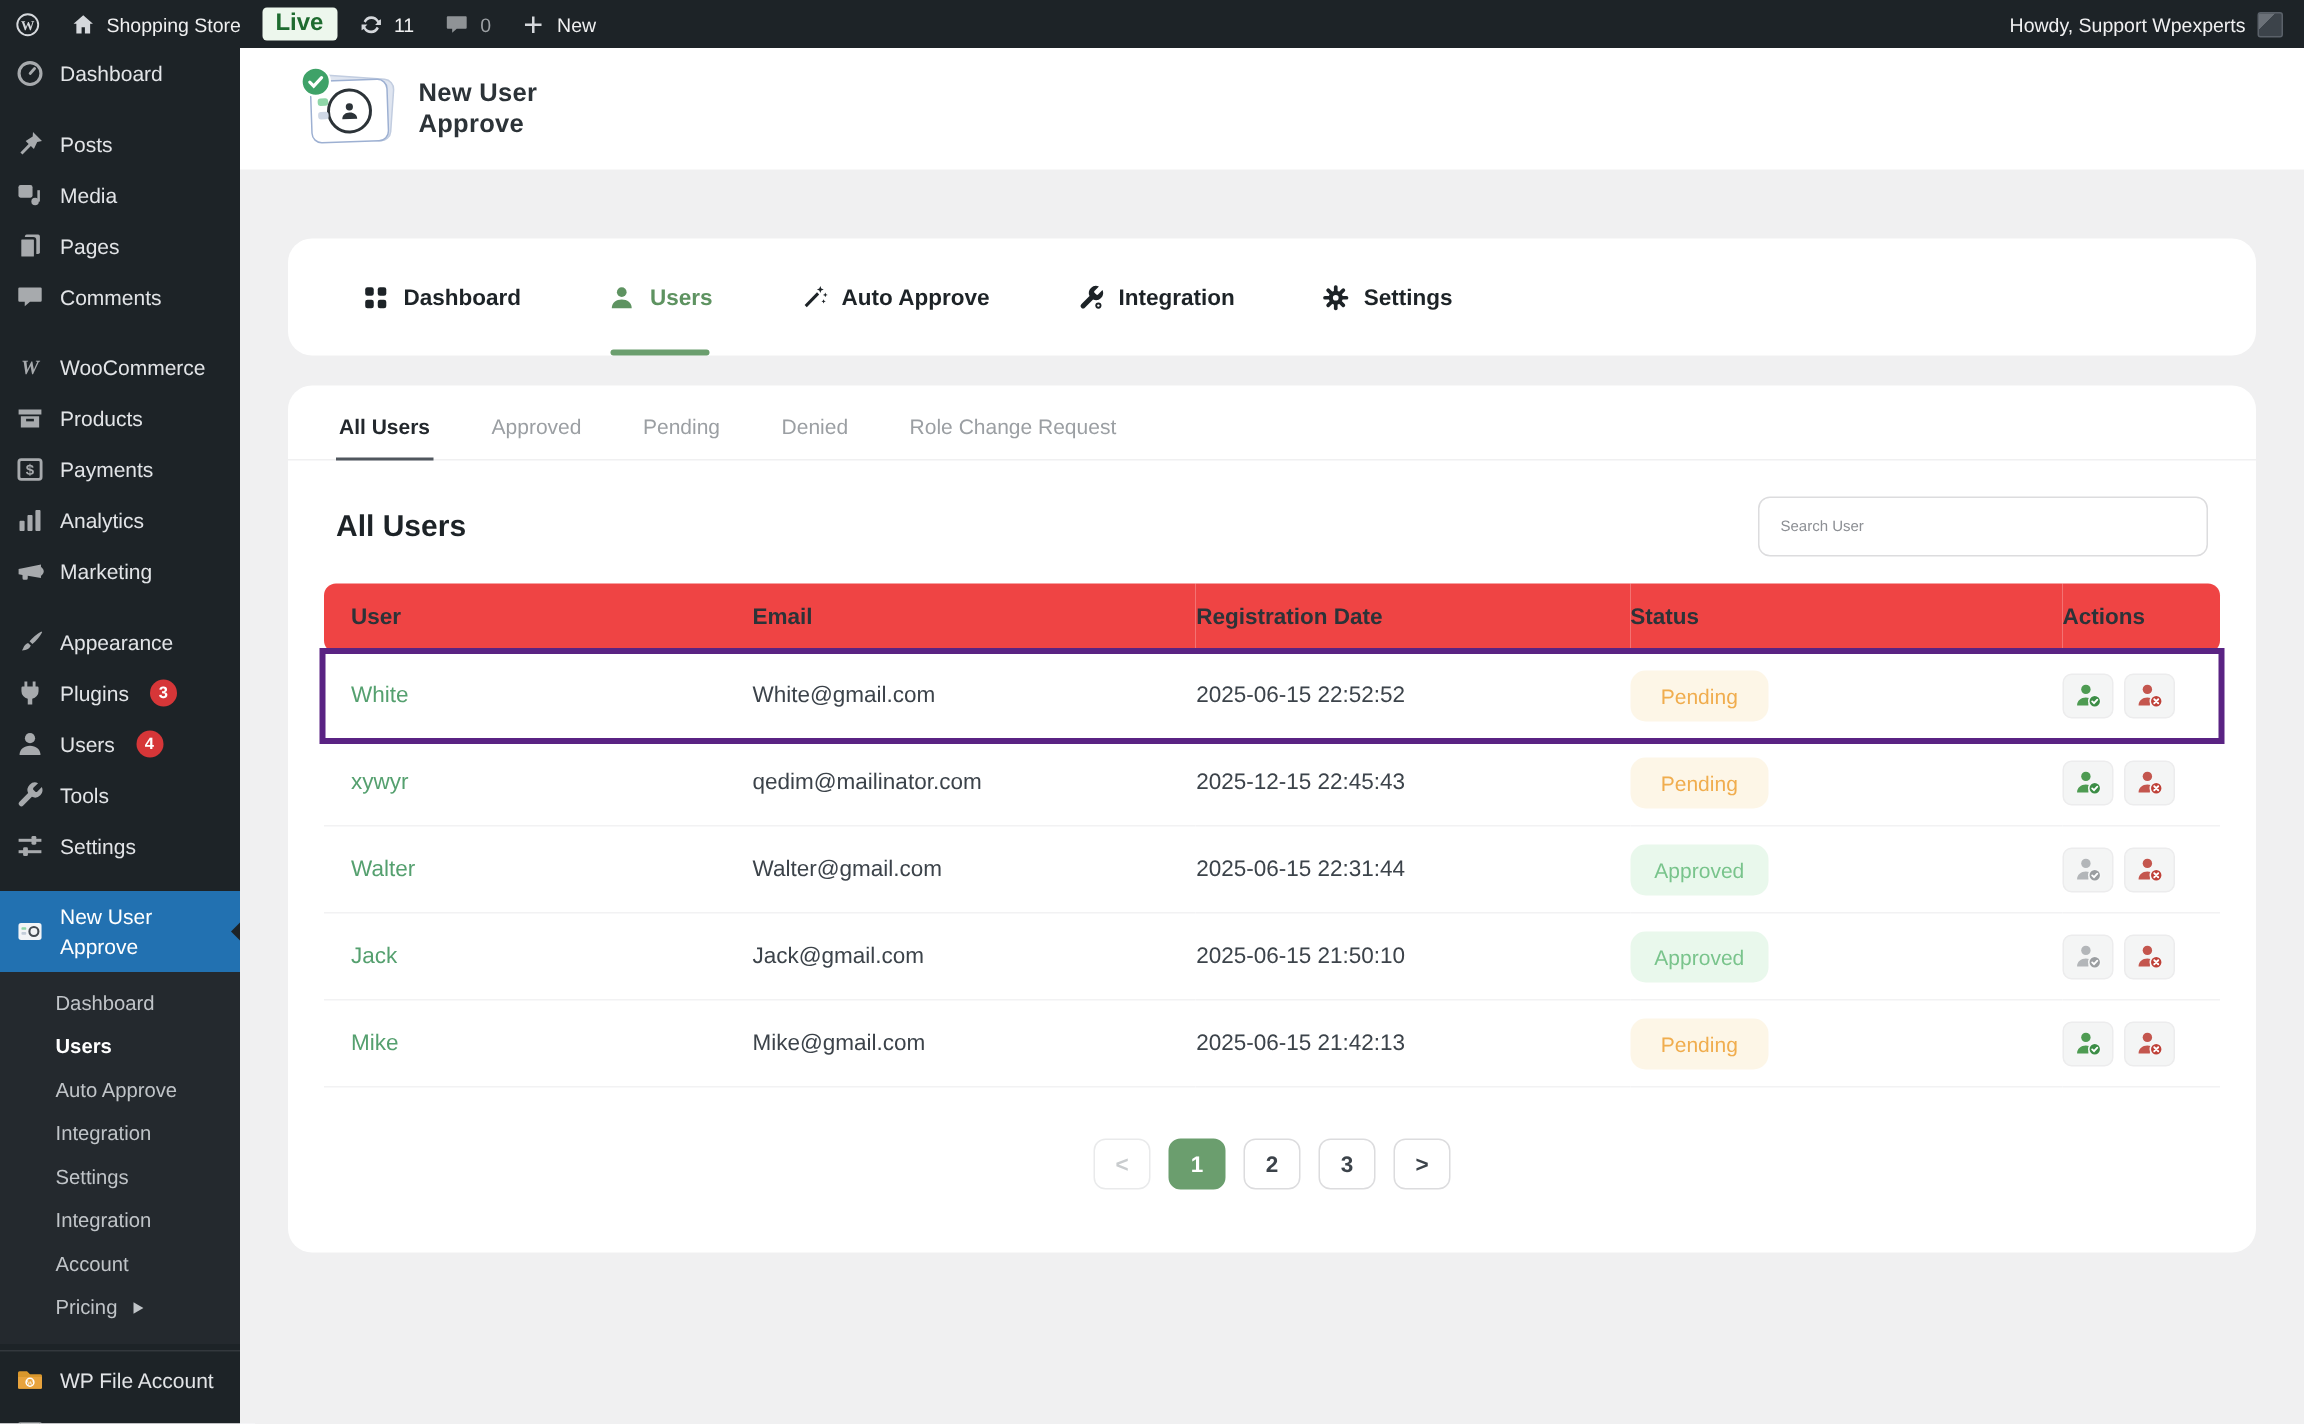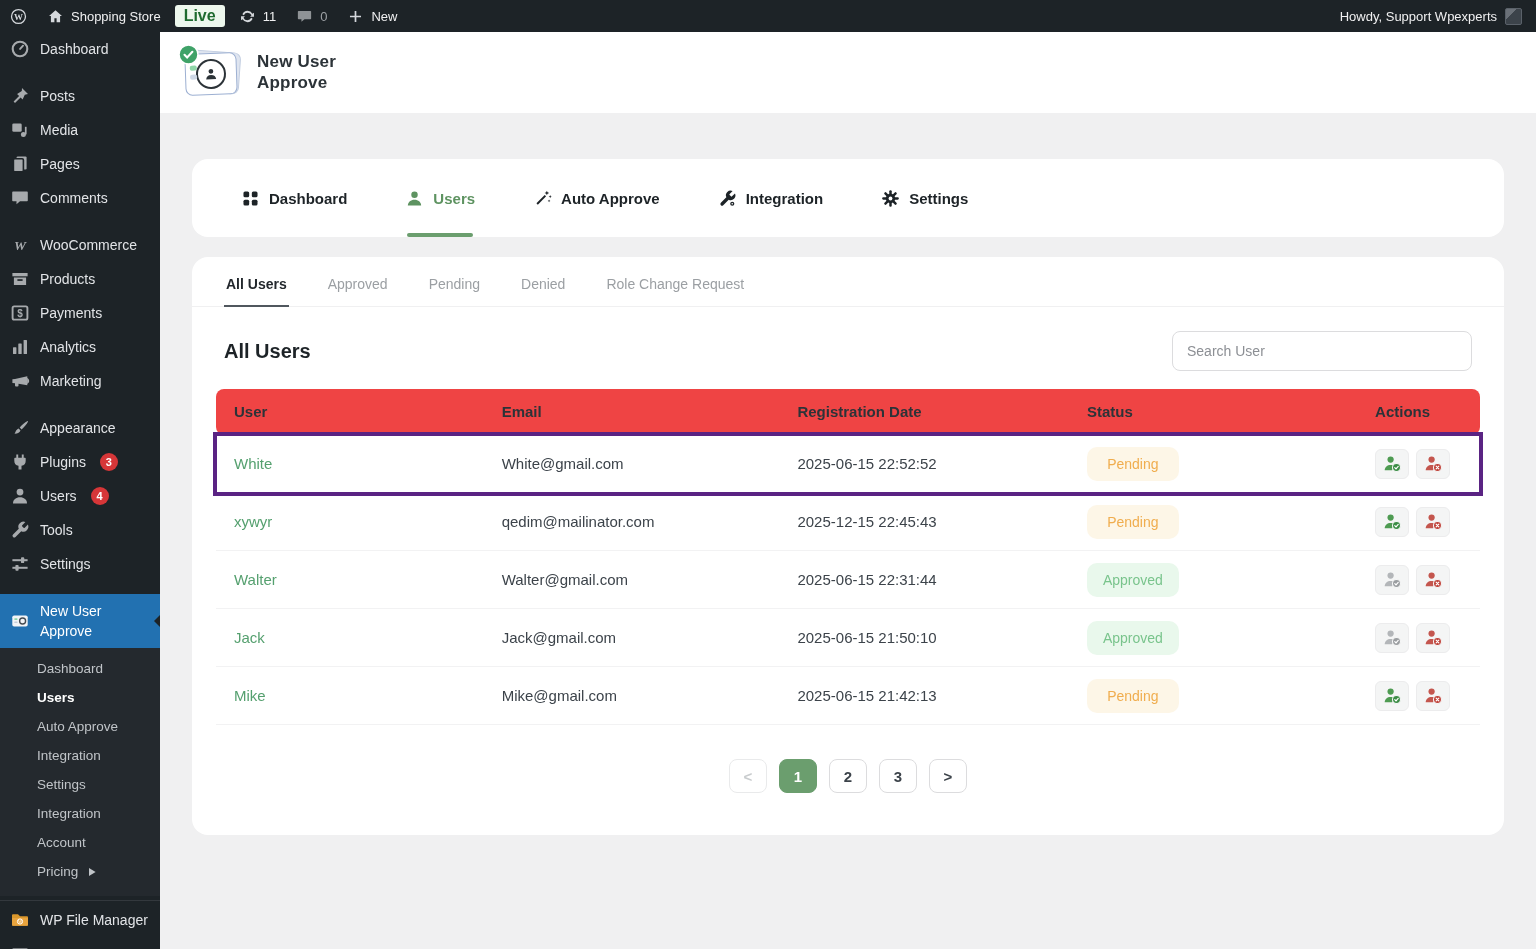--- a/index.html
+++ b/index.html
@@ -43,21 +43,21 @@
   .menu-badge { background:#d63638; color:#fff; border-radius:50%; min-width:18px; height:18px;
     display:inline-flex; align-items:center; justify-content:center; font-size:11px; font-weight:700; margin-left:4px; }
   .submenu { background:#24292e; padding:6px 0 10px; }
   .submenu-item { padding:7px 10px 7px 37px; color:#c0c4c8; font-size:13.5px; cursor:pointer; display:flex; align-items:center; gap:8px; }
   .submenu-item.active { color:#fff; font-weight:700; }
   .submenu-arrow { width:12px; height:12px; color:#c0c4c8; display:inline-flex; }
   .sidebar-sep { height:1px; background:#33383d; margin:4px 0 2px; }
 
   
   .main { position:absolute; left:160px; top:32px; width:1376px; height:917px; background:#f0f0f1; overflow:hidden; }
-  .plugin-header { background:#fff; height:81px; display:flex; align-items:center; padding-left:20px; }
+  .plugin-header { background:#fff; height:81px; display:flex; align-items:center; padding-left:42px; }
   .logo-wrap { position:relative; width:64px; height:52px; margin-right:13px; }
   .logo-card-back { position:absolute; left:8px; top:4px; width:52px; height:42px; background:#dfe5f0;
     border:1px solid #c2cde0; border-radius:7px; transform:rotate(4deg); }
   .logo-card { position:absolute; left:5px; top:6px; width:52px; height:42px; background:#fff;
     border:1.6px solid #9db0d2; border-radius:7px; transform:rotate(-2deg);
     display:flex; align-items:center; justify-content:center; }
   .logo-pills { position:absolute; left:4px; top:11px; display:flex; flex-direction:column; gap:4px; }
   .logo-pill1 { width:7px; height:5px; border-radius:2px; background:#8fd6a8; }
   .logo-pill2 { width:7px; height:5px; border-radius:2px; background:#cfd8e6; }
   .person-circle { width:30px; height:30px; border:2px solid #2c3338; border-radius:50%;
@@ -79,21 +79,21 @@
   .content-card { background:#fff; border-radius:16px; margin-top:20px; padding-bottom:42px; }
 
   .subtabs { display:flex; gap:37px; padding:0 32px; border-bottom:1px solid #f0f0f1; }
   .subtab { padding:19px 2px 14px; font-size:14px; color:#9b9fa3; cursor:pointer; position:relative; }
   .subtab.active { color:#23282d; font-weight:700; }
   .subtab.active::after { content:""; position:absolute; left:0; right:0; bottom:-1px; height:2px; background:#50575e; }
 
   .section-head { display:flex; justify-content:space-between; align-items:center; padding:24px 32px 18px; }
   .section-title { font-size:20px; font-weight:800; color:#1d2327; }
   .search-input { width:300px; height:40px; border:1px solid #dcdcde; border-radius:8px; padding:0 14px;
-    font-size:14px; color:#701a75; background:#fff; font-family:"Liberation Sans",sans-serif; outline:none; }
+    font-size:10px; color:#701a75; background:#fff; font-family:"Liberation Sans",sans-serif; outline:none; }
   .search-input::placeholder { color:#8c8f94; }
 
   .table-wrap { margin:0 24px; }
   table { width:100%; border-collapse:collapse; }
   thead th { background:#ef4444; font-size:15px; font-weight:600; color:#2c3338; text-align:left; padding:14px 0; }
   thead th:first-child { border-radius:8px 0 0 8px; padding-left:18px; }
   thead th:last-child { border-radius:0 8px 8px 0; }
   col.c-user { width:22.6%; } col.c-email { width:23.4%; } col.c-date { width:22.9%; }
   col.c-status { width:22.8%; } col.c-actions { width:8.3%; }
   tbody td { height:58px; font-size:15px; color:#3c434a; border-bottom:1px solid #f2f2f3; padding:0; }
@@ -349,21 +349,21 @@
       <div class="sidebar-sep"></div>
       <div class="menu-item">
         <span class="mi-icon">
           <svg viewBox="0 0 20 20">
             <path d="M2 5.2a1 1 0 0 1 1-1h5l2 2h7a1 1 0 0 1 1 1v7.6a1 1 0 0 1-1 1H3a1 1 0 0 1-1-1z" fill="#d9972c"></path>
             <path d="M2 8h16v6.8a1 1 0 0 1-1 1H3a1 1 0 0 1-1-1z" fill="#e8a33d"></path>
             <circle cx="10" cy="11.5" r="2.6" fill="none" stroke="#fff" stroke-width="1"></circle>
             <text x="10" y="13" text-anchor="middle" font-size="4.5" fill="#fff" font-family="Liberation Serif, serif">W</text>
           </svg>
         </span>
-        <span>WP File Manager</span>
+        <span>WP File Account</span>
       </div>
       <div class="menu-item">
         <span class="mi-icon">
           <svg viewBox="0 0 20 20">
             <rect x="2" y="4.4" width="16" height="11.2" rx="1.3" fill="#d5d7da"></rect>
             <path d="M3 5.6l7 5.2 7-5.2" fill="none" stroke="#23282d" stroke-width="1.5"></path>
           </svg>
         </span>
         <span>Post SMTP</span>
       </div>

